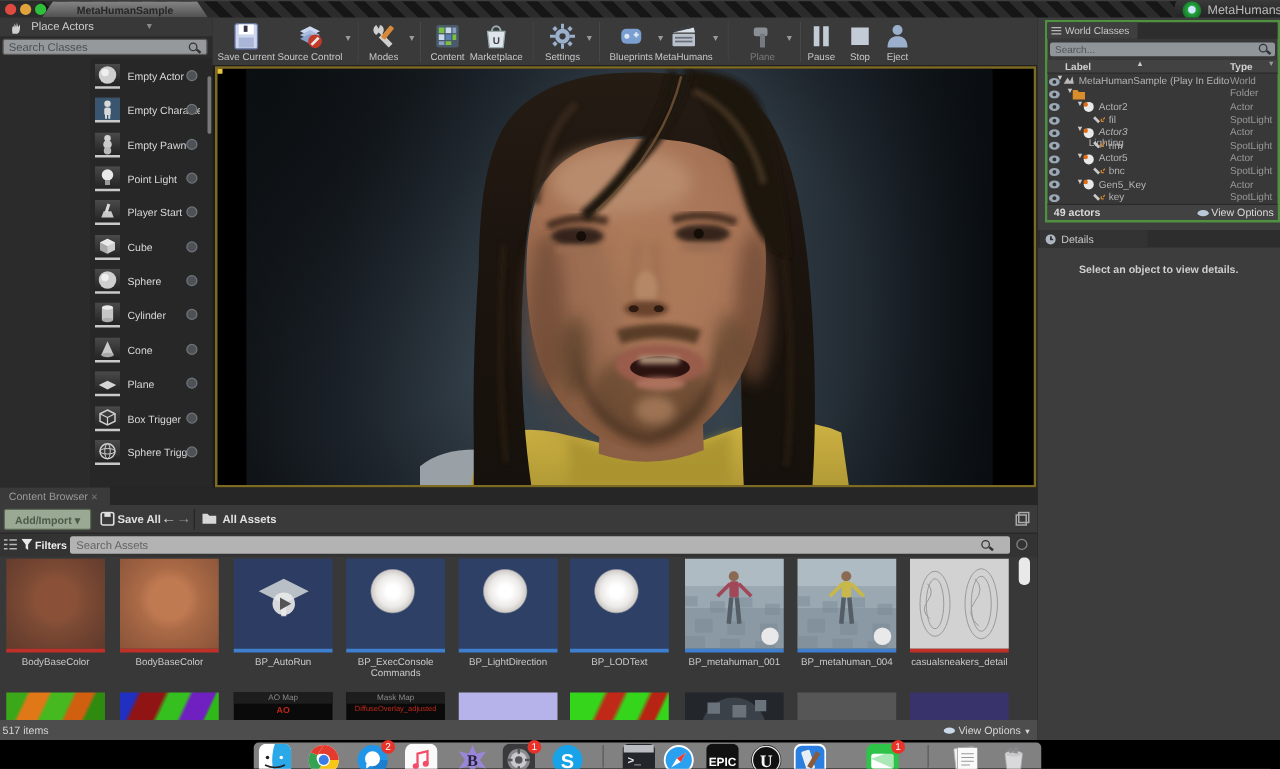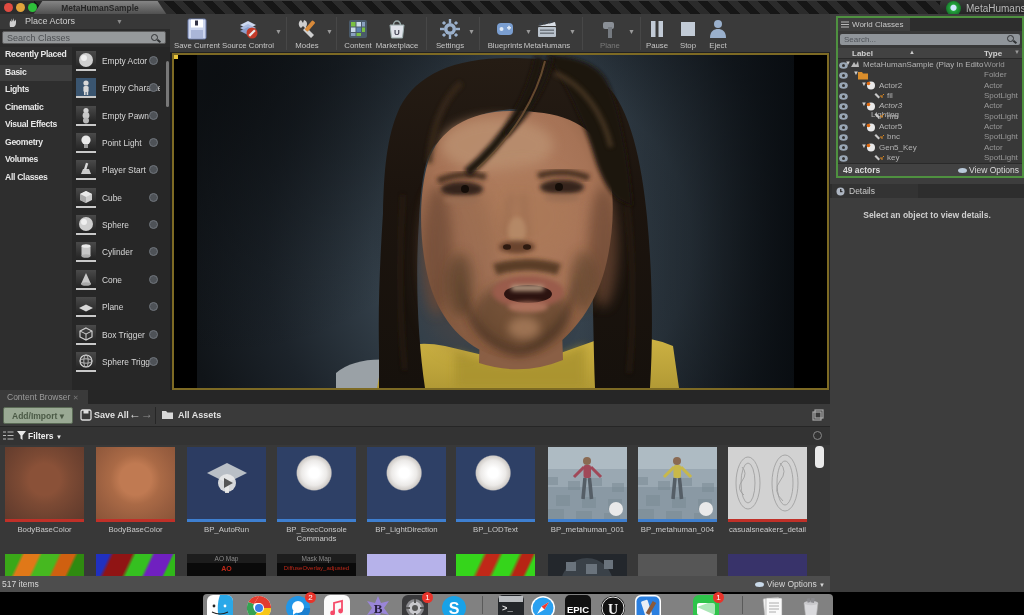--- a/index.html
+++ b/index.html
@@ -81,31 +81,20 @@
   <div id="tab-mhs" class="abs">MetaHumanSample</div>
   <div id="mh-title" class="abs">MetaHumans</div>
   <div class="abs" style="left:946px;top:1px;width:15px;height:15px;border-radius:50%;background:radial-gradient(circle at 50% 45%,#cfe8ff 0 23%,#25a33d 32%,#0d5c20 90%);"></div>
 
   <div id="leftpanel" class="abs">
     <div id="pa-head" class="abs"><span style="margin-left:25px;">Place Actors</span><span style="position:absolute;left:116px;top:0;color:#8a8a8a;font-size:7px;">▼</span></div>
     <svg class="abs" style="left:7px;top:2px;" width="12" height="12" viewBox="0 0 12 12">
         <path d="M3 11 C2.5 8 2.5 6 3.5 4.5 L4.5 6 L4.5 2.5 L6 5.5 L6.5 2 L7.5 5.5 L9 3.5 L9 6.5 C9 9 8 10.5 6.5 11 Z" fill="#cfcfcf"></path>
       </svg>
     <div id="pa-search" class="abs">Search Classes<span class="mag" style="right:7px;top:2px;"></span></div>
-    <div id="pa-cats" class="abs">
-      <div class="abs" style="left:0;top:18px;width:72px;height:16px;background:#3e3e3e;"></div>
-      <div class="cat" style="top:2px;">Recently Placed</div>
-      <div class="cat" style="top:20px;">Basic</div>
-      <div class="cat" style="top:37px;">Lights</div>
-      <div class="cat" style="top:54.5px;">Cinematic</div>
-      <div class="cat" style="top:72px;">Visual Effects</div>
-      <div class="cat" style="top:89.5px;">Geometry</div>
-      <div class="cat" style="top:107px;">Volumes</div>
-      <div class="cat" style="top:124.5px;">All Classes</div>
-    </div>
     <div id="pa-items" class="abs">
         <div class="abs" style="left:94px;top:14px;width:3px;height:46px;background:#787878;border-radius:2px;"></div>
         <div class="pi" style="top: 3px;">
           <div class="pithumb"><svg width="20" height="18">
               <defs>
                 <linearGradient id="g" x1="0" y1="0" x2="0" y2="1">
                   <stop offset="0" stop-color="#4a4a4a"></stop>
                   <stop offset="1" stop-color="#222"></stop>
                 </linearGradient>
               </defs>
@@ -688,20 +677,21 @@
         </svg>
     </div>
     <div id="cb-filterrow" class="abs">
       <svg class="abs" style="left:3px;top:4px;" width="11" height="10">
           <path d="M0 1h3M0 4.5h3M0 8h3M4.5 1h6M4.5 4.5h6M4.5 8h6" stroke="#b9b9b9" stroke-width="1.2"></path>
         </svg>
       <svg class="abs" style="left:17px;top:4px;" width="9" height="9">
           <path d="M0 0 h9 L5.5 4.5 V9 L3.5 7.5 V4.5 Z" fill="#e8e8e8"></path>
         </svg>
       <div class="abs" style="left:28px;top:4px;color:#eee;font-size:8.5px;font-weight:bold;">Filters <span style="font-size:6px;">▼</span></div>
+      <div id="cb-search" class="abs">Search Assets<span class="mag" style="right:16px;top:3px;"></span></div>
       <div class="abs" style="left:813px;top:4px;width:9px;height:9px;border-radius:50%;border:1px solid #888;"></div>
     </div>
     <div id="cb-assets" class="abs">
       <div class="abs" style="left:815px;top:1px;width:9px;height:22px;background:#e9e9e9;border-radius:4px;"></div>
     <div class="tile" style="left: 5px; top: 2px;">
           <div class="timg" style="background:radial-gradient(circle at 50% 45%, #8a5138 0 28%, #7c4a34 45%, #6e4230 70%, #5f3a2c);"></div>
           <div class="tbar" style="background:#c03028;"></div>
           <div class="tlab">BodyBaseColor</div>
         </div>
         <div class="tile" style="left: 96px; top: 2px;">

